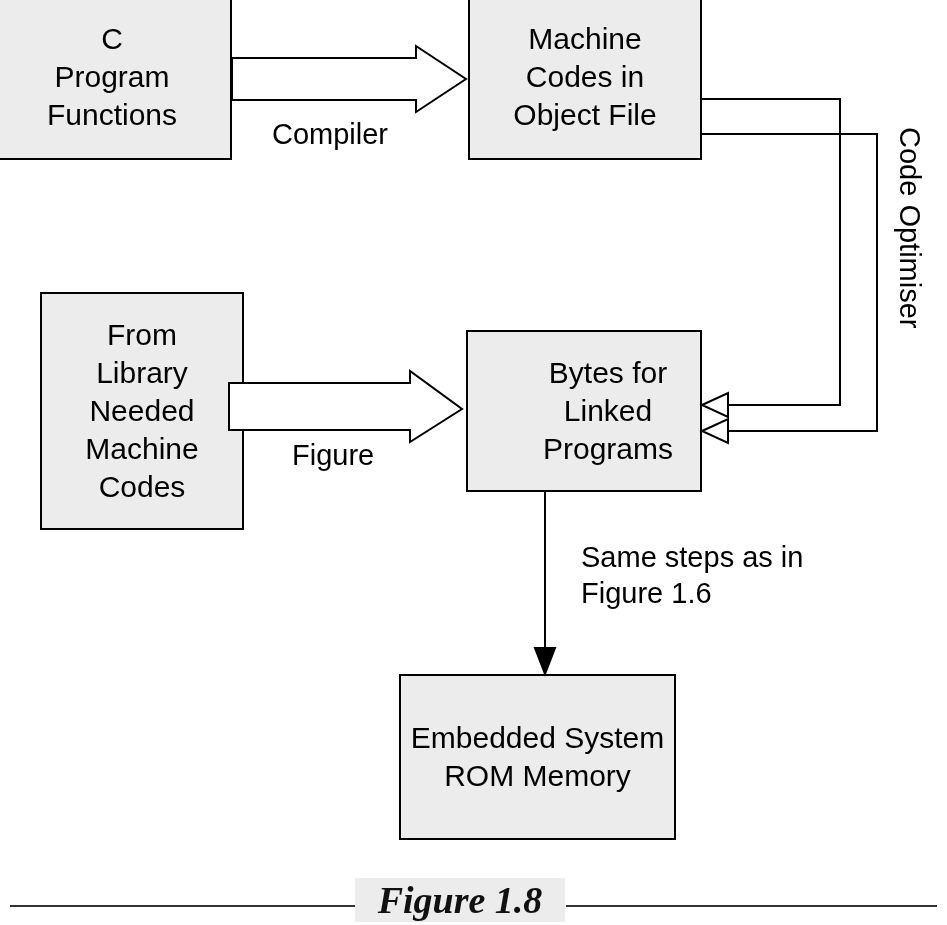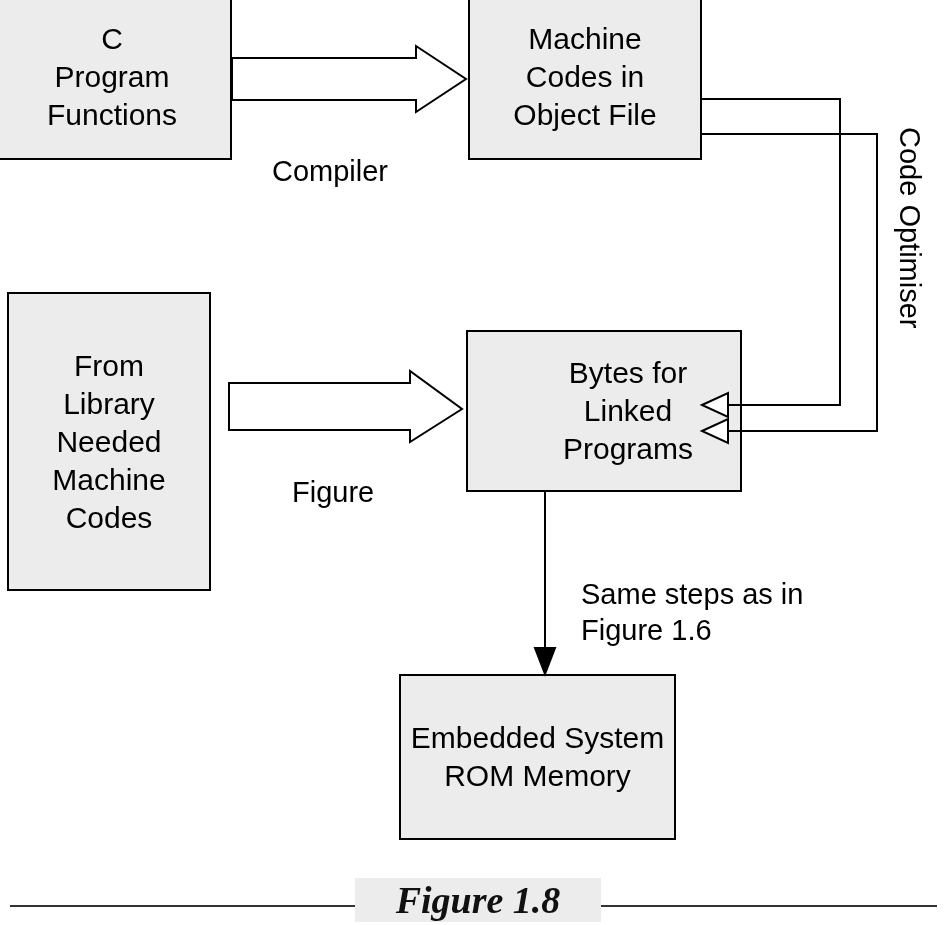--- a/index.html
+++ b/index.html
@@ -31,21 +31,20 @@
     line-height: 38px;
     color: #000000;
     white-space: pre-line;
   }
   .label {
     position: absolute;
     font-size: 29px;
     line-height: 36px;
     color: #000000;
     white-space: pre-line;
-    margin-top: 37px;
   }
   .vlabel {
     position: absolute;
     font-size: 29px;
     color: #000000;
     transform-origin: left top;
     transform: rotate(90deg);
     white-space: nowrap;
   }
   svg.overlay {
@@ -53,36 +52,36 @@
     left: 0;
     top: 0;
     width: 947px;
     height: 925px;
     pointer-events: none;
   }
   .figure-caption {
     position: absolute;
     left: 355px;
     top: 878px;
-    width: 246px;
+    width: 210px;
     text-align: center;
     font-family: "Liberation Serif", serif;
     font-weight: bold;
     font-style: italic;
     font-size: 38px;
     line-height: 44px;
     color: #111111;
     background: #ececec;
   }
 
   
   #box-c          { left: -8px;  top: -6px;  width: 240px; height: 166px; }
   #box-machine    { left: 468px; top: -6px;  width: 234px; height: 166px; }
-  #box-library    { left: 7px;  top: 292px; width: 204px; height: 299px; }
-  #box-bytes      { left: 466px; top: 330px; width: 276px; height: 162px; padding-left: 48px; }
+  #box-library    { left: 40px;  top: 292px; width: 204px; height: 238px; }
+  #box-bytes      { left: 466px; top: 330px; width: 236px; height: 162px; padding-left: 48px; }
   #box-rom        { left: 399px; top: 674px; width: 277px; height: 166px; }
 </style>
 </head>
 <body>
 
 <div id="canvas">
 
   <div class="box" id="box-c">C
 Program
 Functions</div>

